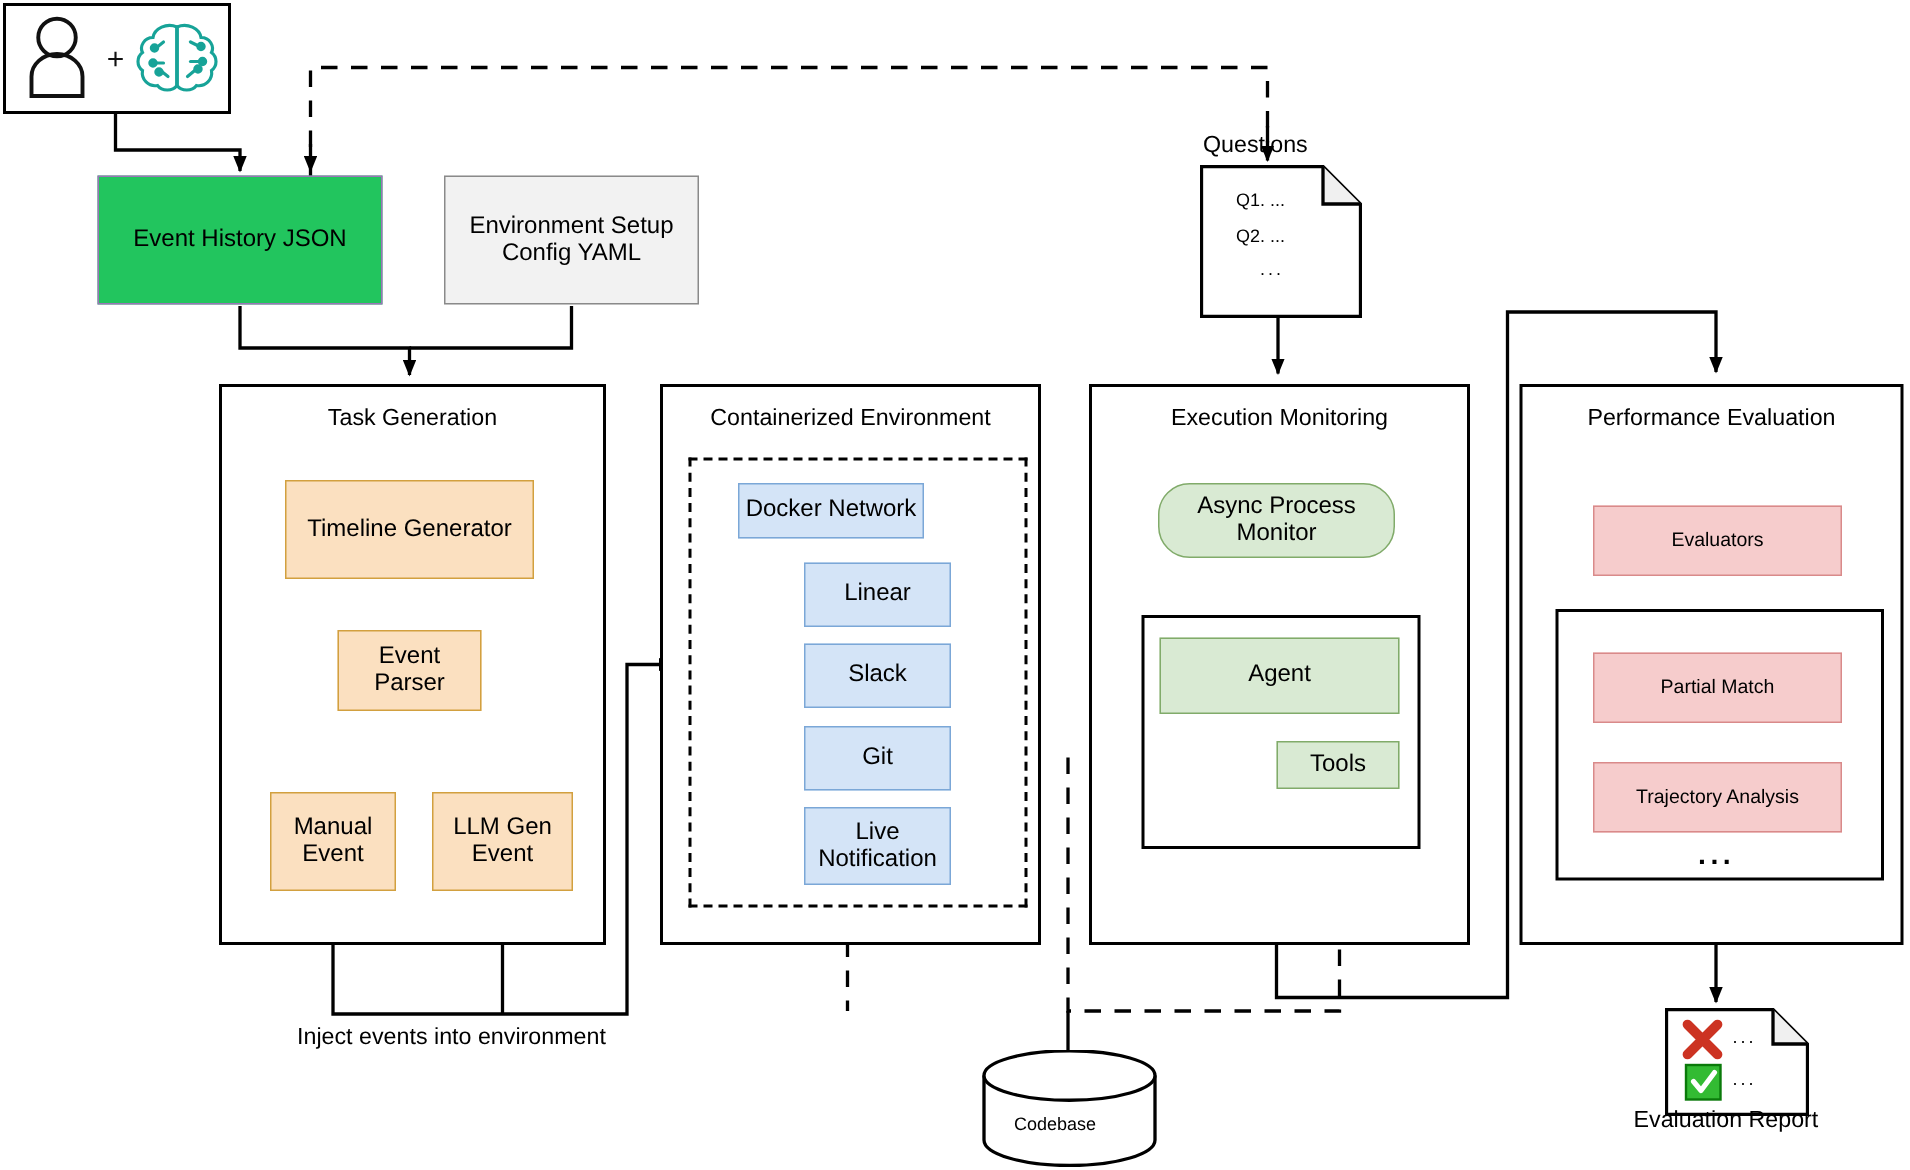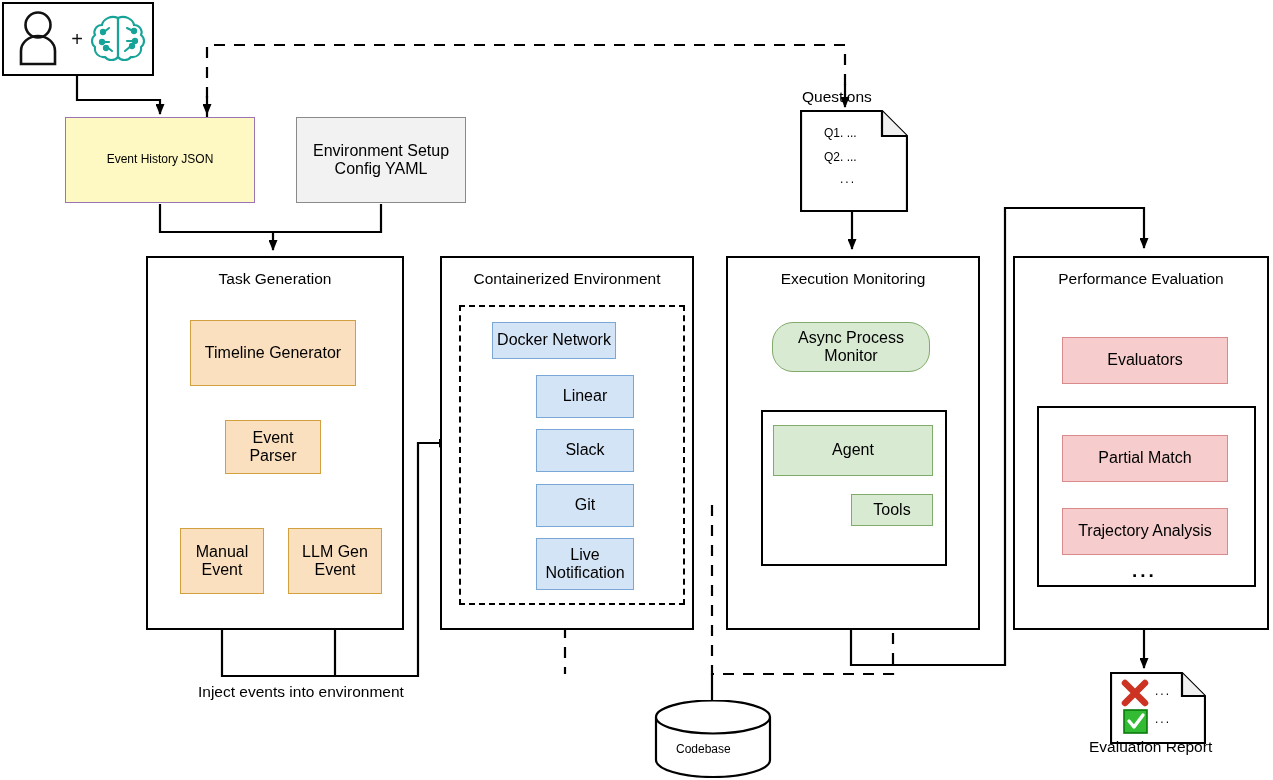--- a/index.html
+++ b/index.html
@@ -6,22 +6,22 @@
   body{font-family:"Liberation Sans",sans-serif;color:#000;}
   #stage{position:relative;width:1273px;height:780px;overflow:hidden;background:#fff;}
   #wires{position:absolute;left:0;top:0;width:1273px;height:780px;}
   .node{position:absolute;box-sizing:border-box;display:flex;align-items:center;justify-content:center;text-align:center;line-height:1.15;}
   .panel{border:2px solid #000;background:#fff;display:block;}
   .panel-title{position:absolute;left:0;right:0;text-align:center;font-size:15.5px;color:#000;}
   .inner-plain{border:2px solid #000;background:#fff;}
   .b-orange{background:#fbe0c0;border:1.6px solid #d2a03f;font-size:16px;}
   .b-blue{background:#d4e4f7;border:1.6px solid #7ba7d7;font-size:16px;}
   .b-green{background:#d9ead3;border:1.6px solid #81ab6a;font-size:16px;}
-  .b-red{background:#f6cccc;border:1.6px solid #d98a8a;font-size:16px;}
-  .b-purple{background:#fef9c3;border:1.6px solid #9b74b8;font-size:12px;}
+  .b-red{background:#f6cccc;border:1.6px solid #d98a8a;font-size:13px;}
+  .b-purple{background:#22c55e;border:1.6px solid #9b74b8;font-size:16px;}
   .b-grey{background:#f2f2f2;border:1.6px solid #8a8a8a;font-size:16px;}
   .b-white{background:#fff;border:2px solid #000;font-size:16px;}
   .lbl{position:absolute;font-size:15.5px;color:#000;white-space:nowrap;}
   .docnote{position:absolute;}
   .qline{position:absolute;font-size:12px;color:#000;white-space:nowrap;}
   .dots{letter-spacing:2px;}
   .ellipsis-node{position:absolute;font-size:19px;font-weight:bold;letter-spacing:3px;}
 </style>
 </head>
 <body>

